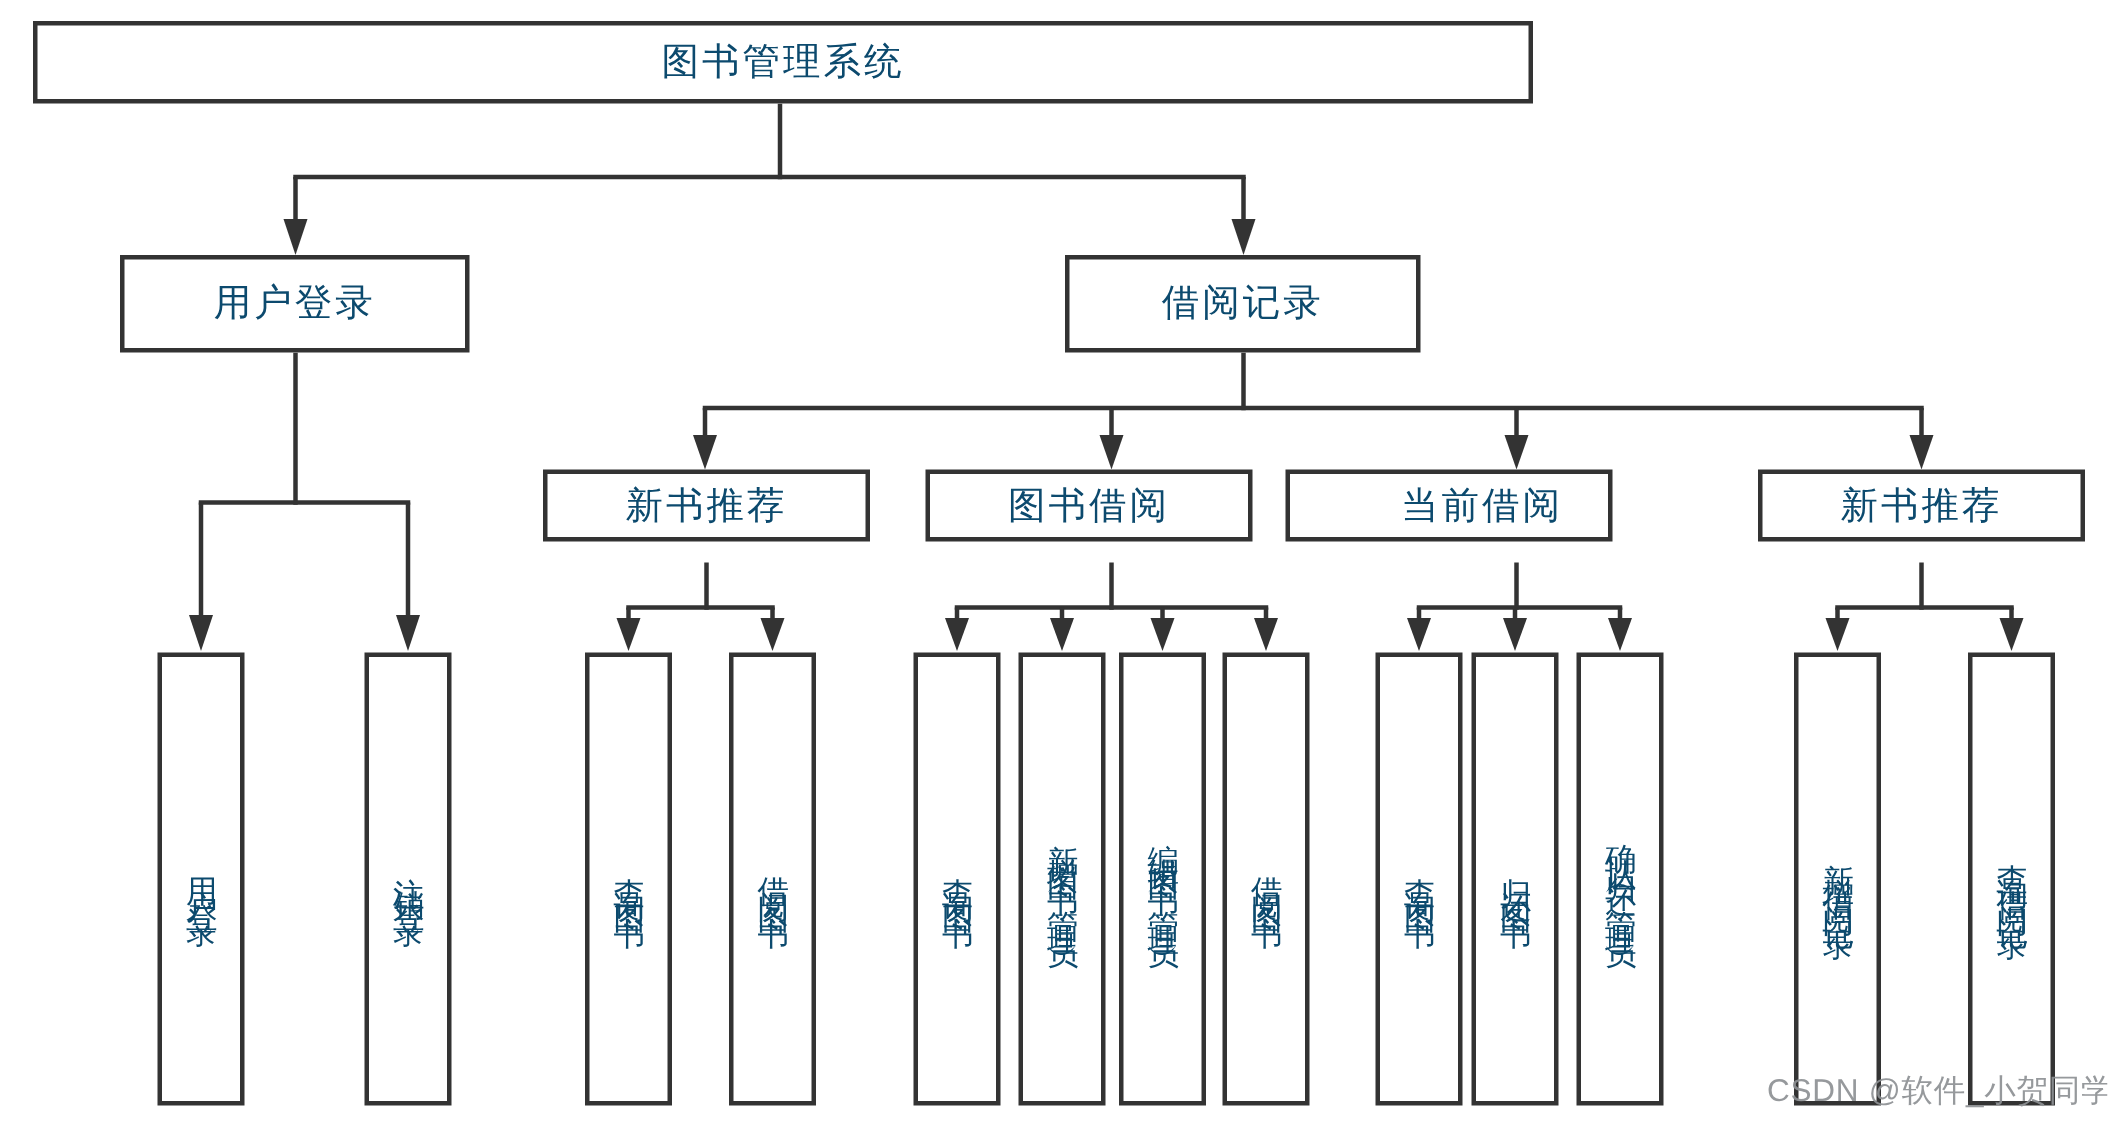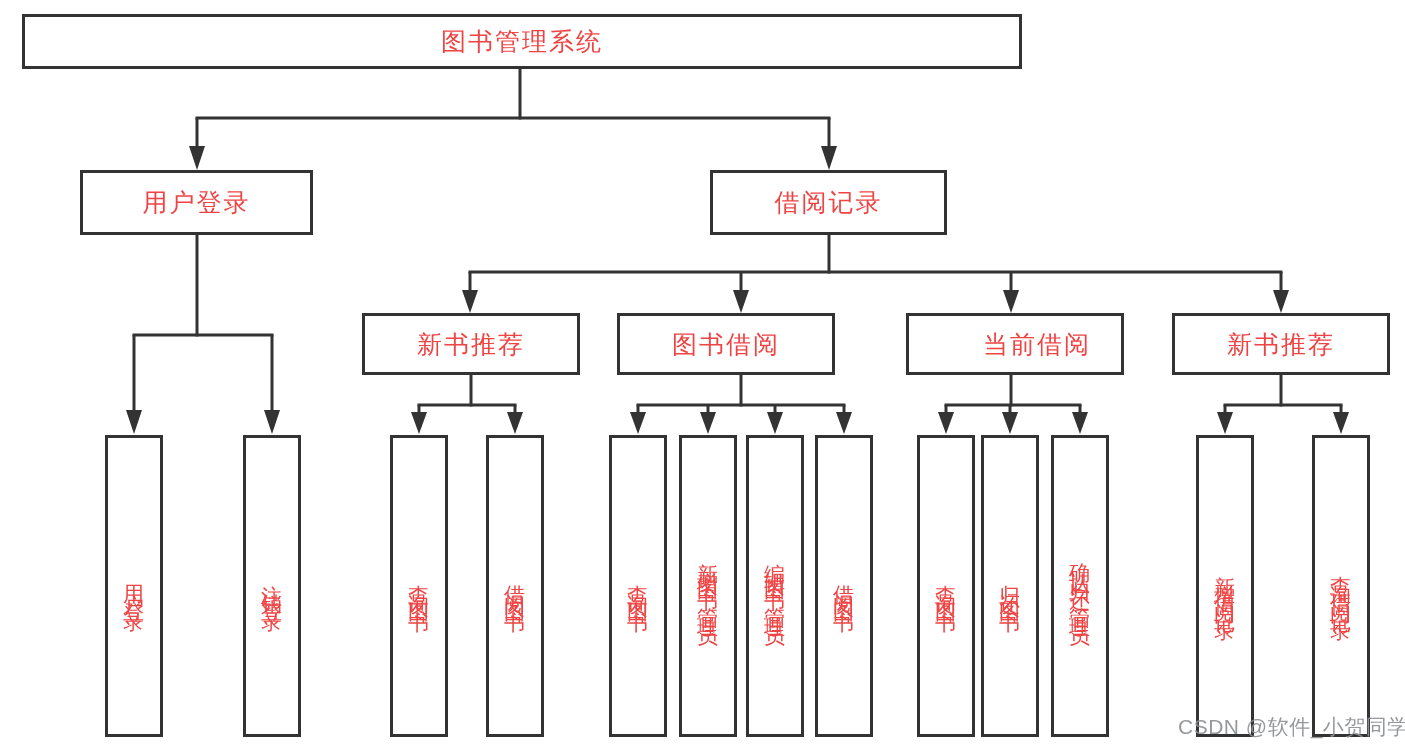--- a/index.html
+++ b/index.html
@@ -19,21 +19,21 @@
     position: absolute;
     left: 0; top: 0;
     width: 1405px; height: 747px;
     z-index: 0;
   }
   .box {
     position: absolute;
     box-sizing: border-box;
     border: 3px solid #333333;
     background: #ffffff;
-    color: #ef4444;
+    color: #0c4a6e;
     display: flex;
     align-items: center;
     justify-content: center;
     z-index: 1;
   }
   .box--h {
     font-size: 25px;
     letter-spacing: 2px;
     line-height: 1;
   }
@@ -46,21 +46,21 @@
     writing-mode: vertical-rl;
     text-orientation: mixed;
     font-size: 21px;
     letter-spacing: 9px;
     line-height: 1;
     white-space: nowrap;
   }
   .lvl3 {
     top: 313px;
     width: 218px;
-    height: 62px;
+    height: 48px;
   }
   #watermark {
     position: absolute;
     left: 1178px;
     top: 713px;
     z-index: 3;
     font-size: 21px;
     letter-spacing: 0.5px;
     color: rgba(141, 144, 148, 0.92);
     white-space: nowrap;
@@ -157,21 +157,21 @@
   <div class="box box--h" style="left:710px; top:170px; width:237px; height:65px;">
     <span>借阅记录</span>
   </div>
 
   <div class="box box--h lvl3" style="left:362px;">
     <span>新书推荐</span>
   </div>
   <div class="box box--h lvl3" style="left:617px;align-items:center;">
     <span>图书借阅</span>
   </div>
-  <div class="box box--h lvl3" style="left:906px;padding-left:44px;">
+  <div class="box box--h lvl3" style="left:857px;padding-left:44px;">
     <span>当前借阅</span>
   </div>
   <div class="box box--h lvl3" style="left:1172px;">
     <span>新书推荐</span>
   </div>
 
   <div class="box box--leaf" style="left:105px;">
     <span class="vtext">用户登录</span>
   </div>
   <div class="box box--leaf" style="left:243px;">

